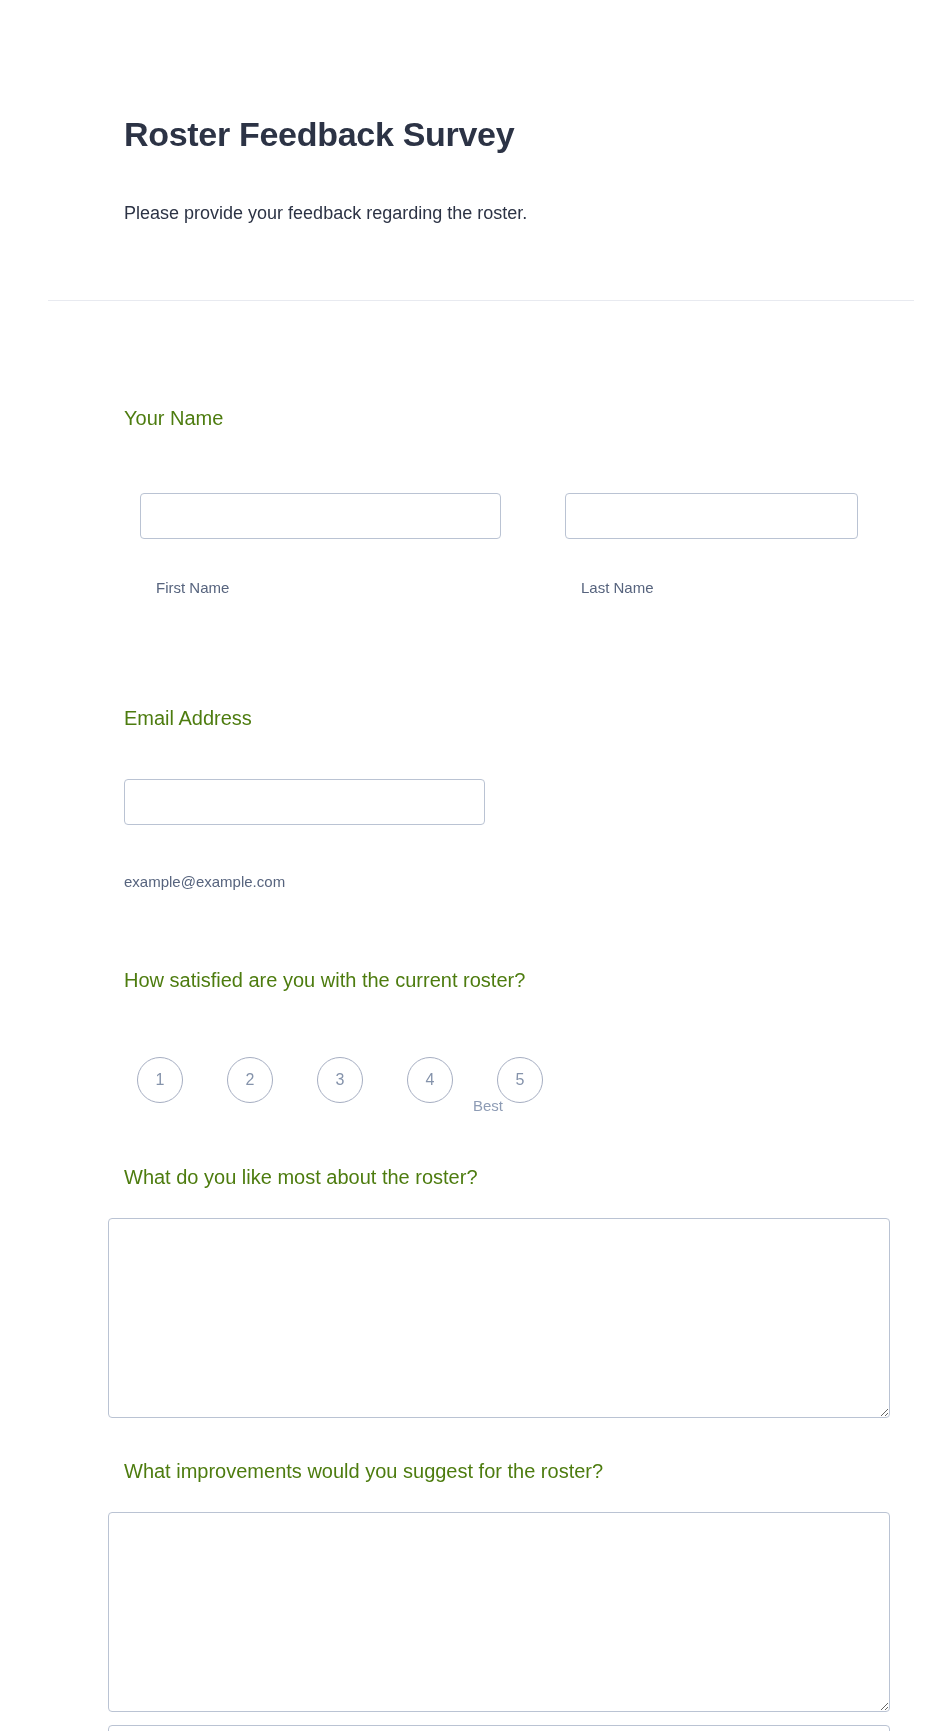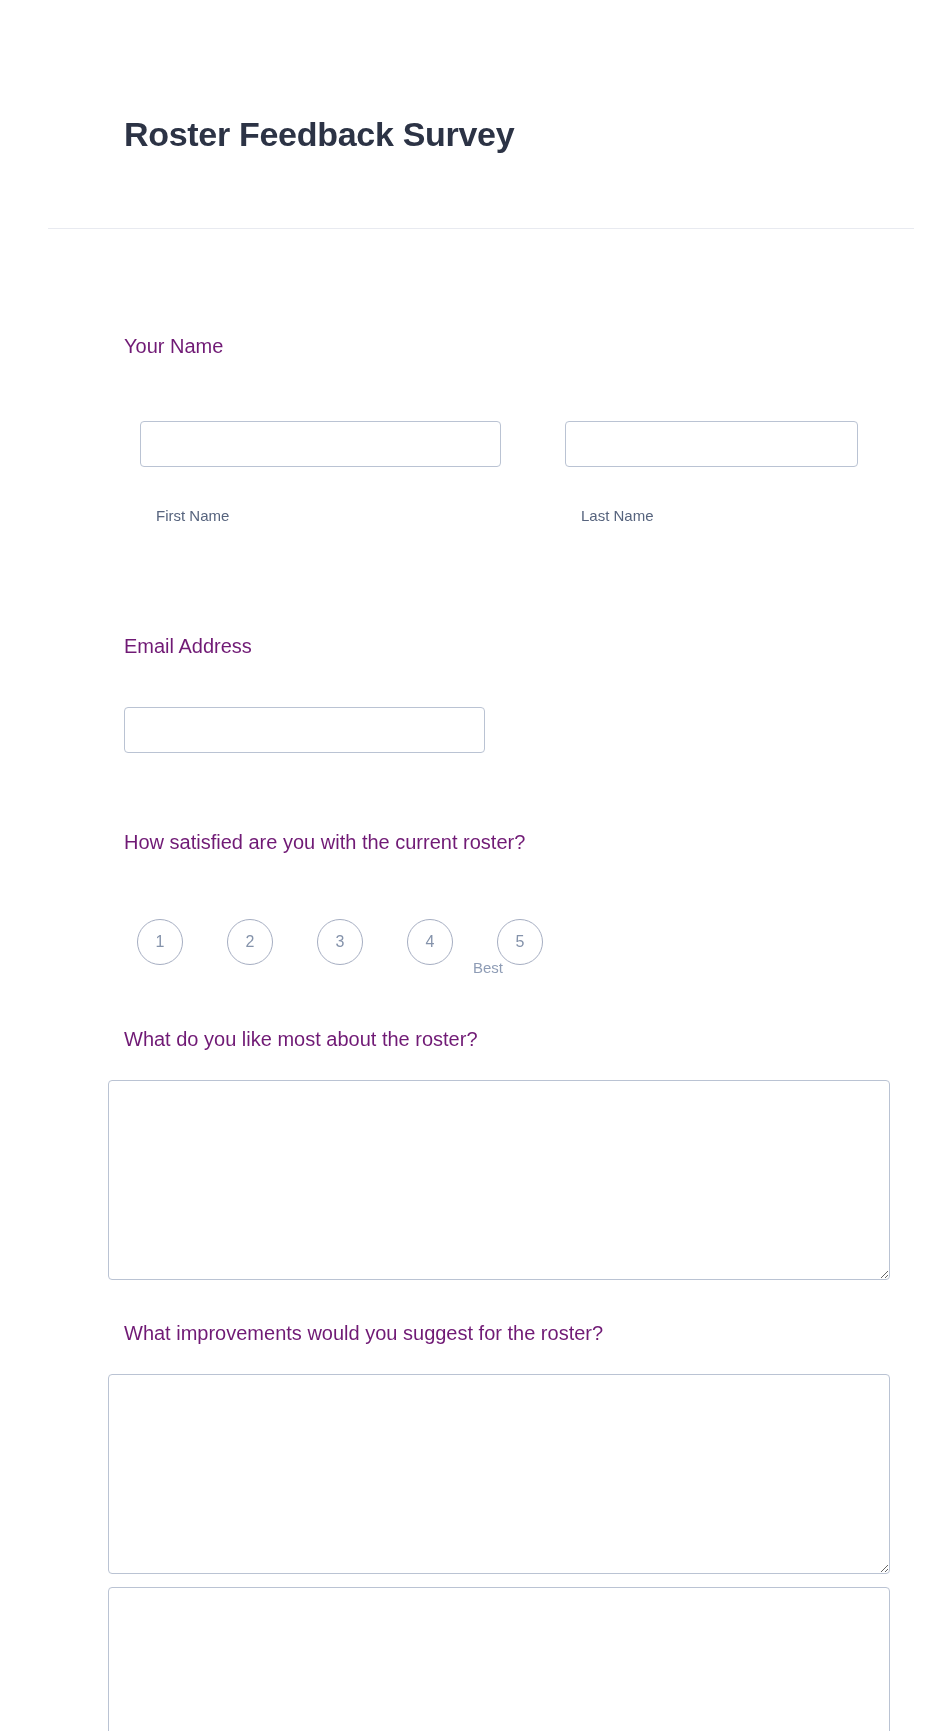--- a/index.html
+++ b/index.html
@@ -10,21 +10,21 @@
   
   .form-header { padding:50px 60px 0 60px; }
   .form-title { font-size:34px; font-weight:700; line-height:40px; color:#2c3345; letter-spacing:-0.3px; }
   .form-subtitle { margin-top:14px; font-size:18px; line-height:26px; color:#2c3345; }
   .divider { border:none; border-top:1px solid #e8eaf0; height:0; }
   .divider.top { margin-top:58px; }
   .divider.bottom { margin-top:28px; }
 
   
   .form-body { padding:0 55px 0 60px; }
-  .field-label { font-size:20px; line-height:24px; font-weight:500; color:#701a75; }
+  .field-label { font-size:20px; line-height:24px; font-weight:500; color:#4d7c0f; }
   .sub-label { font-size:15px; line-height:18px; color:#57647e; }
 
   
   .label-name { margin-top:57px; }
   .name-row { margin-top:15px; display:flex; gap:32px; }
   .name-col.first { width:393px; }
   .name-col.last { flex:1; }
   .text-input { display:block; width:100%; height:46px; border:1px solid #bac3d3; border-radius:4px; background:#fff; padding:0 12px; font-family:inherit; font-size:16px; color:#2c3345; outline:none; }
   .name-col .sub-label { margin-top:24px; }
 
@@ -50,20 +50,21 @@
   .form-footer { padding:44px 0 48px 0; display:flex; justify-content:center; }
   .submit-button { width:174px; height:57px; border:none; border-radius:4px; background:#1d4ed8; color:#ffffff; font-family:inherit; font-size:20px; font-weight:400; cursor:pointer; }
 </style>
 </head>
 <body>
 
 <div class="page">
 
   <header class="form-header">
     <h1 class="form-title">Roster Feedback Survey</h1>
+    <p class="form-subtitle">Please provide your feedback regarding the roster.</p>
   </header>
 
   <hr class="divider top">
 
   <main class="form-body">
 
     <div class="field-label label-name">Your Name</div>
     <div class="name-row">
       <div class="name-col first">
         <input type="text" class="text-input" aria-label="First Name" style="">
@@ -72,20 +73,21 @@
       <div class="name-col last">
         <input type="text" class="text-input" aria-label="Last Name" style="">
         <div class="sub-label">Last Name</div>
       </div>
     </div>
 
     <div class="field-label label-email">Email Address</div>
     <div class="email-input-wrap">
       <input type="text" class="text-input" aria-label="Email Address" style="">
     </div>
+    <div class="sub-label email">example@example.com</div>
 
     <div class="field-label label-rating">How satisfied are you with the current roster?</div>
     <div class="rating-group">
       <div class="rating-row">
         <button type="button" class="rating-circle">1</button>
         <button type="button" class="rating-circle">2</button>
         <button type="button" class="rating-circle">3</button>
         <button type="button" class="rating-circle">4</button>
         <button type="button" class="rating-circle">5</button>
       </div>

